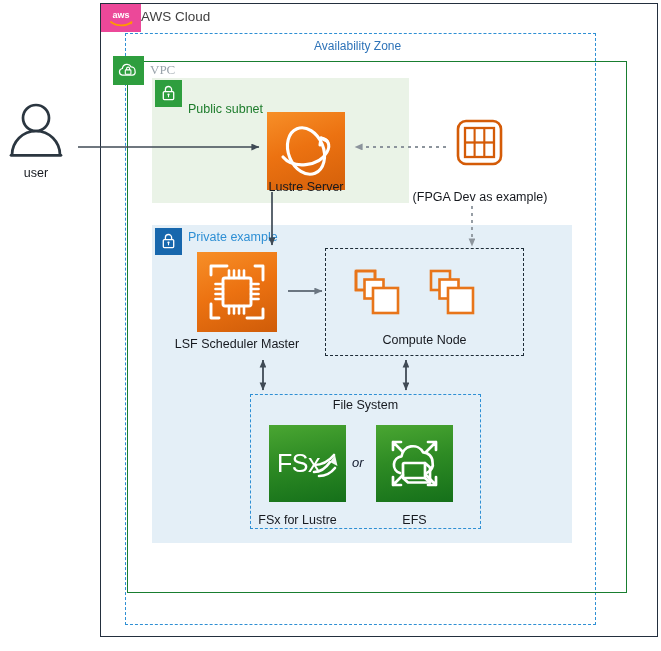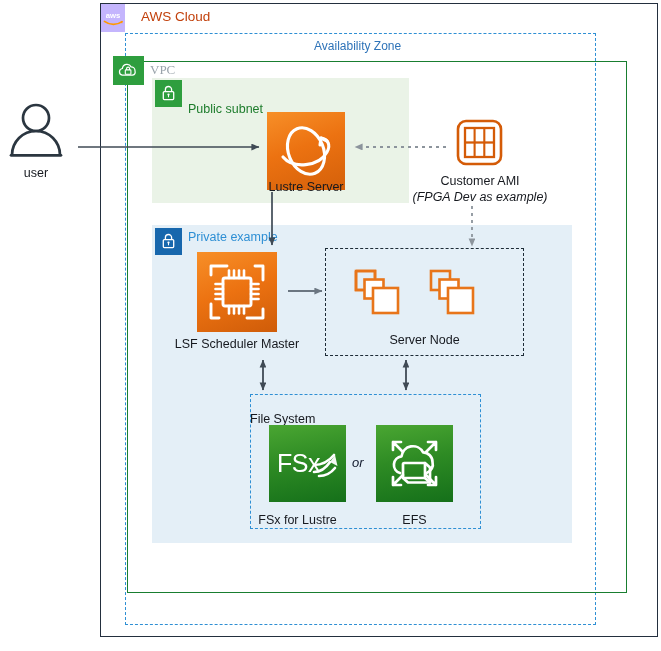--- a/index.html
+++ b/index.html
@@ -2,23 +2,23 @@
 <html><head>
 <meta charset="utf-8">
 <style>
   html,body{margin:0;padding:0;background:#ffffff;}
   body{font-family:"Liberation Sans","DejaVu Sans",sans-serif;}
   #root{position:relative;width:661px;height:651px;overflow:hidden;background:#fff;}
   .abs{position:absolute;}
 
   
   #aws-cloud-box{left:100px;top:3px;width:558px;height:634px;border:1.4px solid #232f3e;box-sizing:border-box;}
-  #aws-badge{left:101px;top:4px;width:24px;height:28px;background:#c4b5fd;display:flex;align-items:center;justify-content:center;}
+  #aws-badge{left:101px;top:4px;width:40px;height:28px;background:#ec4899;display:flex;align-items:center;justify-content:center;}
   #aws-badge svg{display:block;}
-  #aws-cloud-label{left:141px;top:9px;font-size:13.5px;color:#c2410c;white-space:nowrap;}
+  #aws-cloud-label{left:141px;top:9px;font-size:13.5px;color:#404040;white-space:nowrap;}
 
   #az-box{left:125px;top:33px;width:471px;height:592px;border:1.7px dashed #2e8fd4;box-sizing:border-box;}
   #az-label{left:314px;top:39px;font-size:12px;color:#2e73b8;white-space:nowrap;}
 
   #vpc-box{left:127px;top:61px;width:500px;height:532px;border:1.6px solid #197e30;box-sizing:border-box;}
   #vpc-badge{left:113px;top:56px;width:31px;height:29px;background:#2e9e3e;display:flex;align-items:center;justify-content:center;}
   #vpc-label{left:150px;top:62px;font-size:13px;color:#9aa3ab;white-space:nowrap;font-family:Liberation Serif, serif;}
 
   
   #public-subnet{left:152px;top:78px;width:257px;height:125px;background:#eaf3e7;}
@@ -28,21 +28,21 @@
   
   #private-subnet{left:152px;top:225px;width:420px;height:318px;background:#e4eff7;}
   #private-badge{left:155px;top:228px;width:27px;height:27px;background:#1767ad;display:flex;align-items:center;justify-content:center;}
   #private-label{left:188px;top:230px;font-size:12.5px;color:#2e8fd4;white-space:nowrap;}
 
   
   #compute-node-box{left:325px;top:248px;width:199px;height:108px;border:1.5px dashed #1c2b36;box-sizing:border-box;}
   #compute-node-label{left:325px;top:333px;width:199px;text-align:center;font-size:12.5px;color:#16191f;}
 
   #file-system-box{left:250px;top:394px;width:231px;height:135px;border:1.4px dashed #2e8fd4;box-sizing:border-box;}
-  #file-system-label{left:250px;top:398px;width:231px;text-align:left;font-size:12.5px;color:#16191f;margin-top:14px;}
+  #file-system-label{left:250px;top:398px;width:231px;text-align:center;font-size:12.5px;color:#16191f;}
 
   
   .tile{box-sizing:border-box;}
   .tile-cap{position:absolute;text-align:center;font-size:12.5px;color:#16191f;white-space:nowrap;}
 
   #login-server-tile{left:267px;top:112px;width:78px;height:78px;
      background:linear-gradient(160deg,#f78f28 0%,#ec7211 45%,#d4600a 100%);}
   #login-server-label{left:207px;top:180px;width:198px;}
 
   #lsf-tile{left:197px;top:252px;width:80px;height:80px;
@@ -54,21 +54,21 @@
   #fsx-label{left:239px;top:513px;width:117px;}
 
   #efs-tile{left:376px;top:425px;width:77px;height:77px;
      background:linear-gradient(170deg,#4aa632 0%,#2e8b24 45%,#15701a 100%);}
   #efs-label{left:376px;top:513px;width:77px;}
 
   #or-label{left:352px;top:455px;width:22px;text-align:left;font-size:13px;color:#0f172a;font-style:italic;}
 
   #ami-icon{left:452px;top:115px;width:55px;height:55px;}
   #ami-label1{left:400px;top:174px;width:160px;}
-  #ami-label2{left:395px;top:190px;width:170px;font-style:italic;}
+  #ami-label2{left:395px;top:190px;width:170px;}
 
   
   #user-icon{left:5px;top:100px;width:62px;height:62px;}
   #user-label{left:5px;top:166px;width:62px;text-align:center;font-size:12.5px;color:#16191f;}
 
   
   #connectors{left:0;top:0;width:661px;height:651px;pointer-events:none;}
 </style>
 </head>
 <body>
@@ -115,21 +115,21 @@
     <svg width="19" height="19" viewBox="0 0 19 19">
       <rect x="4.3" y="7.6" width="10.4" height="8" rx="1" fill="none" stroke="#ffffff" stroke-width="1.3"></rect>
       <path d="M6.4 7.6 V5.6 a3.1 3.1 0 0 1 6.2 0 v2" fill="none" stroke="#ffffff" stroke-width="1.3"></path>
       <circle cx="9.5" cy="10.6" r="1.15" fill="#ffffff"></circle>
       <rect x="9.0" y="10.8" width="1.0" height="2.5" fill="#ffffff"></rect>
     </svg>
   </div>
   <div class="abs" id="private-label">Private example</div>
 
   <div class="abs" id="compute-node-box"></div>
-  <div class="abs" id="compute-node-label">Server Node</div>
+  <div class="abs" id="compute-node-label">Compute Node</div>
 
   <div class="abs" style="left:353px;top:268px;width:60px;height:58px;">
     <svg width="60" height="58" viewBox="0 0 60 58">
       <path d="M3 3 h19 v7 M3 3 v19 h7" fill="none" stroke="#e8751a" stroke-width="2.6" stroke-linejoin="miter"></path>
       <rect x="3" y="3" width="19" height="19" fill="none" stroke="#e8751a" stroke-width="2.6"></rect>
       <rect x="11.5" y="11.5" width="19" height="19" fill="#ffffff" stroke="#e8751a" stroke-width="2.6"></rect>
       <rect x="20" y="20" width="25" height="25" fill="#ffffff" stroke="#e8751a" stroke-width="2.6"></rect>
     </svg>
   </div>
 
@@ -157,21 +157,20 @@
 
   <div class="abs" id="ami-icon">
     <svg width="55" height="55" viewBox="0 0 55 55">
       <rect x="6" y="6" width="43" height="43" rx="8" fill="none" stroke="#d45b07" stroke-width="2.6"></rect>
       <rect x="13" y="13" width="29" height="29" fill="none" stroke="#d45b07" stroke-width="2.3"></rect>
       <line x1="13" y1="27.5" x2="42" y2="27.5" stroke="#d45b07" stroke-width="2.3"></line>
       <line x1="22.6" y1="13" x2="22.6" y2="42" stroke="#d45b07" stroke-width="2.1"></line>
       <line x1="32.3" y1="13" x2="32.3" y2="42" stroke="#d45b07" stroke-width="2.1"></line>
     </svg>
   </div>
-  <div class="abs tile-cap" id="ami-label1">Customer AMI</div>
   <div class="abs tile-cap" id="ami-label2">(FPGA Dev as example)</div>
 
   <div class="abs tile" id="lsf-tile">
     <svg width="80" height="80" viewBox="0 0 80 80">
       <g fill="none" stroke="#ffffff" stroke-width="2.9" stroke-linejoin="round" stroke-linecap="round">
         <rect x="26" y="26" width="28" height="28" rx="2"></rect>
         <g stroke-width="2.6">
           <line x1="32" y1="18.5" x2="32" y2="26"></line>
             <line x1="37" y1="18.5" x2="37" y2="26"></line>
           <line x1="42" y1="18.5" x2="42" y2="26"></line>

